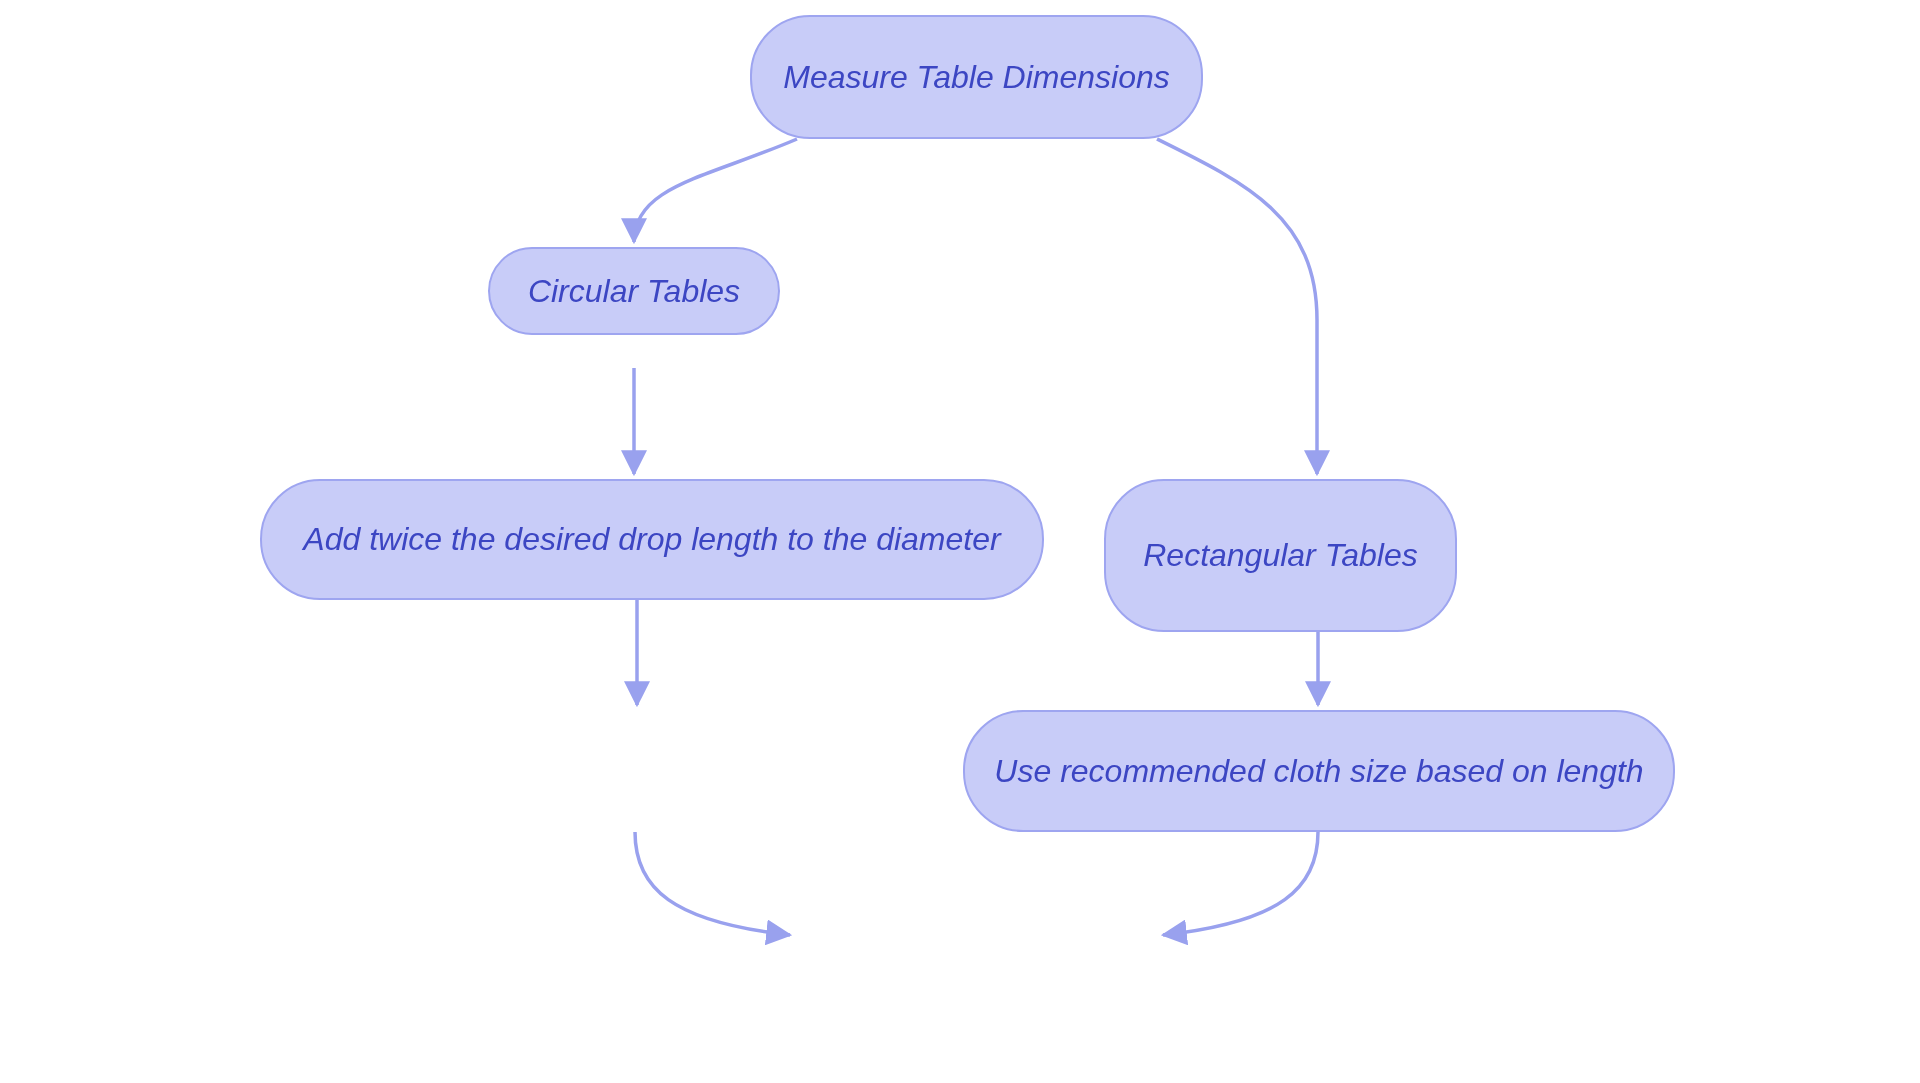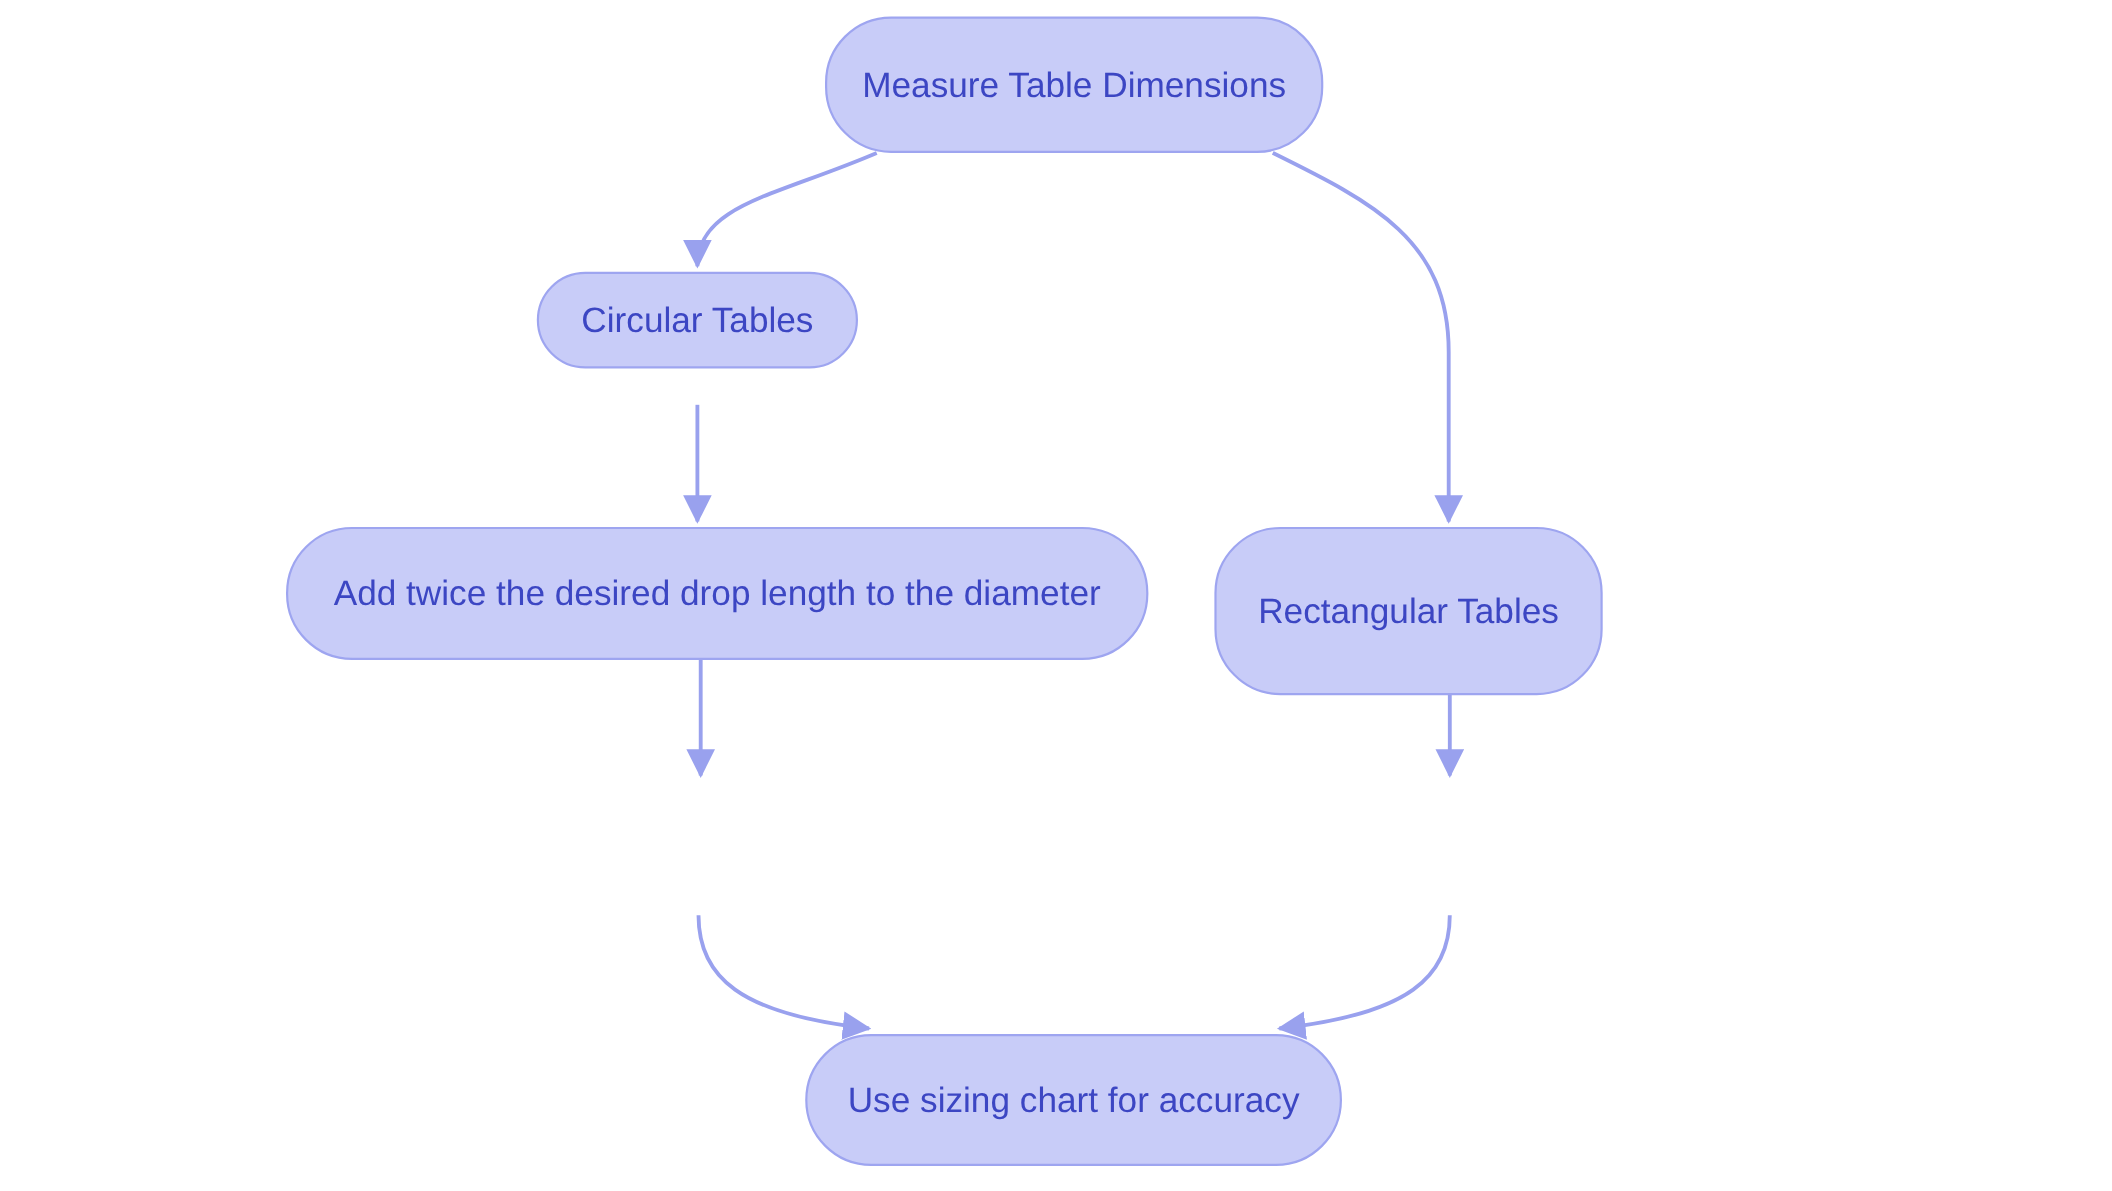--- a/index.html
+++ b/index.html
@@ -40,20 +40,21 @@
     align-items: center;
     justify-content: center;
     color: var(--text-color, #3c46c3);
     font-size: 32px;
     white-space: nowrap;
     text-align: center;
   }
   .node-label {
     display: block;
     padding: 0 24px;
+    font-style: italic;
   }
 </style>
 </head>
 <body>
 
 <div class="canvas">
 
   <svg class="edges-layer" viewBox="0 0 1920 1083" xmlns="http://www.w3.org/2000/svg">
     <defs>
       <marker id="arrow" viewBox="0 0 12 12" refX="11" refY="6" markerWidth="26" markerHeight="26" markerUnits="userSpaceOnUse" orient="auto">
@@ -86,18 +87,18 @@
 
   <div class="node" style="left:260px; top:479px; width:784px; height:121px;">
     <span class="node-label">Add twice the desired drop length to the diameter</span>
   </div>
 
   <div class="node" style="left:1104px; top:479px; width:353px; height:153px;">
     <span class="node-label">Rectangular Tables</span>
   </div>
 
 
+  <div class="node" style="left:963px; top:710px; width:712px; height:122px;">
+    <span class="node-label">Use recommended cloth size based on length</span>
+  </div>
 
-  <div class="node" style="left:732px; top:940px; width:488px; height:120px;">
-    <span class="node-label">Use sizing chart for accuracy</span>
-  </div>
 
 </div>
 
 </body></html>

